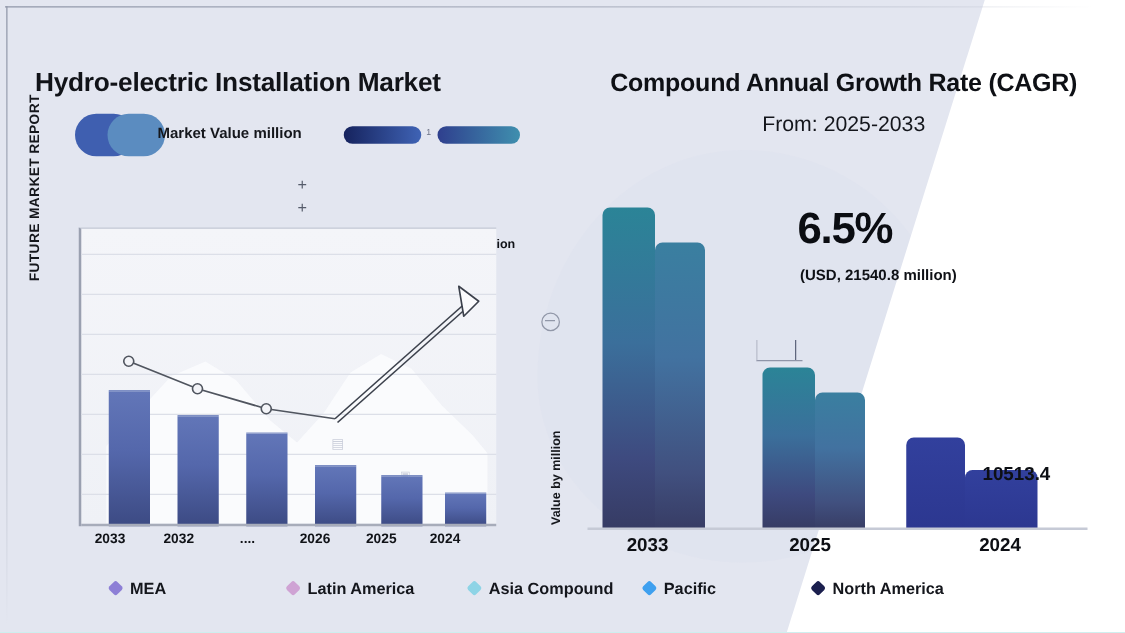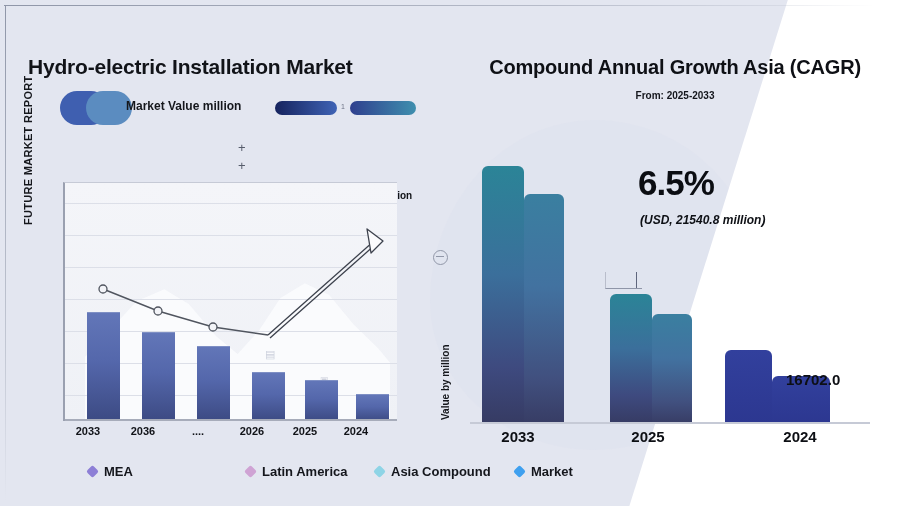--- a/index.html
+++ b/index.html
@@ -134,28 +134,28 @@
   }
   .lg-txt{font-size:13px;font-weight:bold;color:#14161c;vertical-align:middle;}
 
   
   .right-title{
     position:absolute;left:460px;top:56px;width:430px;text-align:center;
     font-size:20px;font-weight:bold;color:#0e1015;letter-spacing:-.2px;
   }
   .right-sub{
     position:absolute;left:460px;top:90px;width:430px;text-align:center;
-    font-size:10px;font-weight:bold;color:#14161c;
+    font-size:17px;font-weight:normal;color:#14161c;
   }
   .cagr-big{
     position:absolute;left:638px;top:163px;font-size:35px;font-weight:bold;color:#0b0d12;
     letter-spacing:-1px;
   }
   .cagr-sub{
-    position:absolute;left:640px;top:213px;font-size:12px;font-weight:bold;color:#0e1015;font-style:italic;
+    position:absolute;left:640px;top:213px;font-size:12px;font-weight:bold;color:#0e1015;
   }
   .rbaseline{
     position:absolute;left:470px;top:422px;width:400px;height:2px;background:#c6cad6;
   }
   .rbar{position:absolute;bottom:0;border-radius:6px 6px 0 0;}
   .grad-teal{background:linear-gradient(180deg,#2b8497 0%, #3b6f9b 42%, #3e4a7f 78%, #363b63 100%);}
   .grad-teal2{background:linear-gradient(180deg,#3a7fa0 0%, #4272a0 40%, #41507f 80%, #373c64 100%);}
   .grad-blue-solid{background:linear-gradient(180deg,#32409d 0%, #2c3790 100%);}
   .rxlab{
     position:absolute;top:428px;font-size:15px;font-weight:bold;color:#0d0f14;text-align:center;
@@ -235,60 +235,63 @@
         <path d="M203,152 L309,58" fill="none" stroke="#3c414c" stroke-width="1.3"></path>
         <path d="M205,155 L311,61" fill="none" stroke="#3c414c" stroke-width="1.3"></path>
         <path d="M302,46 L318,58 L306,70 Z" fill="#fbfbfd" stroke="#3c414c" stroke-width="1.3" stroke-linejoin="round"></path>
       </g>
     </svg>
 
     <div class="axis-base"></div>
   </div>
 
   <div class="xlab" style="left:63px;top:425px;width:50px;">2033</div>
-  <div class="xlab" style="left:118px;top:425px;width:50px;">2036</div>
+  <div class="xlab" style="left:118px;top:425px;width:50px;">2032</div>
   <div class="xlab" style="left:173px;top:425px;width:50px;">....</div>
   <div class="xlab" style="left:227px;top:425px;width:50px;">2026</div>
   <div class="xlab" style="left:280px;top:425px;width:50px;">2025</div>
   <div class="xlab" style="left:331px;top:425px;width:50px;">2024</div>
 
-  <div class="right-title">Compound Annual Growth Asia (CAGR)</div>
+  <div class="right-title">Compound Annual Growth Rate (CAGR)</div>
   <div class="right-sub">From: 2025-2033</div>
   <div class="cagr-big">6.5%</div>
   <div class="cagr-sub">(USD, 21540.8 million)</div>
 
   <div class="tick-mark"></div>
   <div class="tick-mark2"></div>
 
   <div style="position:absolute;left:470px;top:160px;width:400px;height:264px;">
     <div class="rbar grad-teal" style="left:12px;width:42px;height:258px;"></div>
     <div class="rbar grad-teal2" style="left:54px;width:40px;height:230px;"></div>
 
     <div class="rbar grad-teal" style="left:140px;width:42px;height:130px;"></div>
     <div class="rbar grad-teal2" style="left:182px;width:40px;height:110px;"></div>
 
     <div class="rbar grad-blue-solid" style="left:255px;width:47px;height:74px;"></div>
     <div class="rbar grad-blue-solid" style="left:302px;width:58px;height:48px;"></div>
   </div>
 
   <div class="rbaseline"></div>
-  <div class="rval">16702.0</div>
+  <div class="rval">10513.4</div>
 
   <div class="rxlab" style="left:470px;width:96px;">2033</div>
   <div class="rxlab" style="left:600px;width:96px;">2025</div>
   <div class="rxlab" style="left:752px;width:96px;">2024</div>
 
   <div class="legend-bottom">
     <div class="lg-item" style="left:28px;">
       <span class="lg-dot" style="background:#8d7fd6;"></span><span class="lg-txt">MEA</span>
     </div>
-    <div class="lg-item" style="left:186px;">
+    <div class="lg-item" style="left:170px;">
       <span class="lg-dot" style="background:#cfa3d4;"></span><span class="lg-txt">Latin America</span>
     </div>
     <div class="lg-item" style="left:315px;">
       <span class="lg-dot" style="background:#8ed4e6;"></span><span class="lg-txt">Asia Compound</span>
     </div>
     <div class="lg-item" style="left:455px;">
-      <span class="lg-dot" style="background:#3fa0ef;"></span><span class="lg-txt">Market</span>
+      <span class="lg-dot" style="background:#3fa0ef;"></span><span class="lg-txt">Pacific</span>
+    </div>
+    <div class="lg-item" style="left:590px;">
+      <span class="lg-dot" style="background:#1b1f4e;"></span><span class="lg-txt">North America</span>
     </div>
   </div>
 
 </div>
 
 </body></html>

